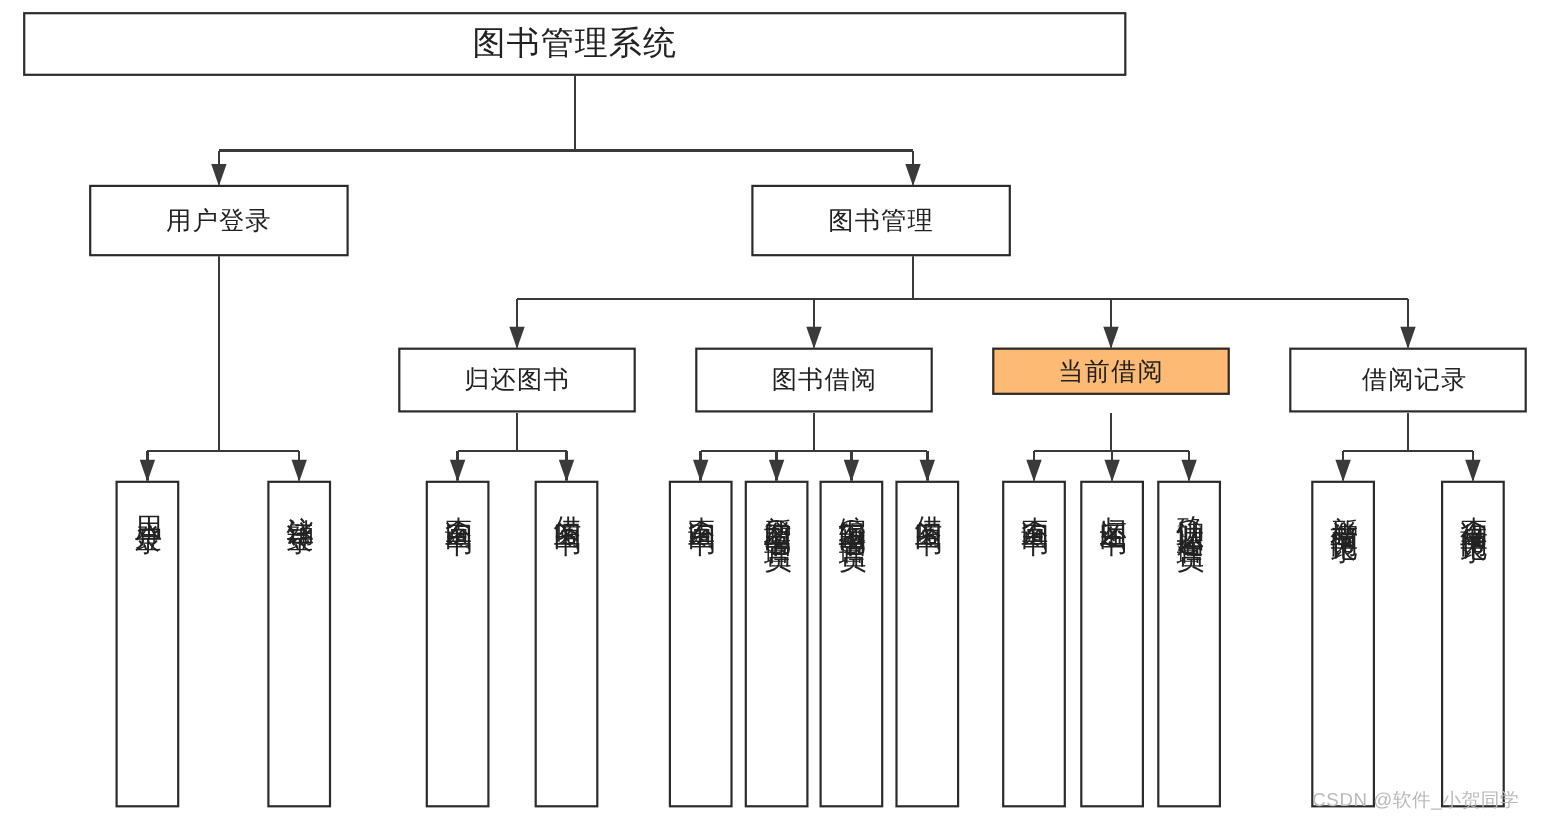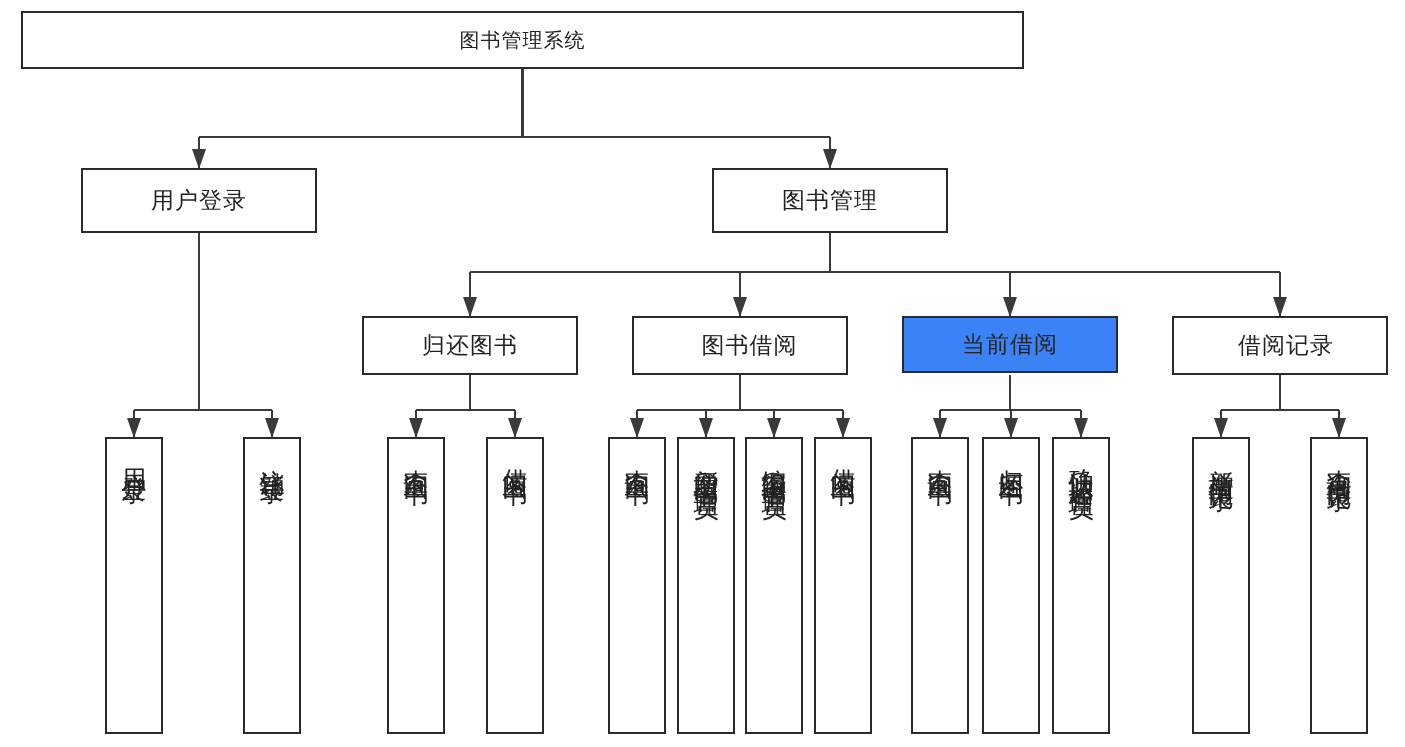--- a/index.html
+++ b/index.html
@@ -37,21 +37,21 @@
     text-align:center;
     line-height:1.12;
     white-space:pre-wrap;
     color:#222222;
   }
   
   .node.horiz .node-label{
     font-size:23px;
     letter-spacing:1px;
   }
-  .node.root .node-label{ font-size:20px; }
+  .node.root .node-label{ font-size:30px; }
   
   .node.vert{
     align-items:flex-start;
     justify-content:center;
     padding-top:4px;
   }
   .node.vert .node-label{
     writing-mode:vertical-rl;
     text-orientation:upright;
     font-size:25px;
@@ -128,30 +128,30 @@
       <line x1="1339" y1="410" x2="1339" y2="437" stroke="#3a3a3a" stroke-width="2.2" shape-rendering="crispEdges"></line>
       <polygon points="1332,418 1346,418 1339,438" fill="#3a3a3a"></polygon>
     </svg>
   <div id="nodes">
       <div class="node horiz root" style="left: 21px; top: 11px; width: 1003px; height: 58px; border-color: rgb(43, 43, 43); background: rgb(255, 255, 255);">
         <span class="node-label" style="color: rgb(34, 34, 34);">图书管理系统</span>
       </div>
       <div class="node horiz" style="left: 81px; top: 168px; width: 236px; height: 65px; border-color: rgb(43, 43, 43); background: rgb(255, 255, 255);">
         <span class="node-label" style="color: rgb(34, 34, 34);">用户登录</span>
       </div>
-      <div class="node horiz" style="left: 712px; top: 168px; width: 236px; height: 65px; border-color: rgb(43, 43, 43); background: rgb(255, 255, 255);">
+      <div class="node horiz" style="left: 683px; top: 168px; width: 236px; height: 65px; border-color: rgb(43, 43, 43); background: rgb(255, 255, 255);">
         <span class="node-label" style="color: rgb(34, 34, 34);">图书管理</span>
       </div>
       <div class="node horiz" style="left: 362px; top: 316px; width: 216px; height: 59px; border-color: rgb(43, 43, 43); background: rgb(255, 255, 255);">
         <span class="node-label" style="color: rgb(34, 34, 34);">归还图书</span>
       </div>
       <div class="node horiz" style="left: 632px; top: 316px; width: 216px; height: 59px; border-color: rgb(43, 43, 43); background: rgb(255, 255, 255);">
         <span class="node-label" style="color: rgb(34, 34, 34); margin-left: 19px;">图书借阅</span>
       </div>
-      <div class="node horiz" style="left: 902px; top: 316px; width: 216px; height: 57px; border-color: rgb(43, 43, 43); background: #3b82f6;">
+      <div class="node horiz" style="left: 902px; top: 316px; width: 216px; height: 43px; border-color: rgb(43, 43, 43); background: #fdba74;">
         <span class="node-label" style="color: rgb(34, 34, 34);">当前借阅</span>
       </div>
       <div class="node horiz" style="left: 1172px; top: 316px; width: 216px; height: 59px; border-color: rgb(43, 43, 43); background: rgb(255, 255, 255); padding-left: 12px;">
         <span class="node-label" style="color: rgb(34, 34, 34);">借阅记录</span>
       </div>
       <div class="node vert" style="left: 105px; top: 437px; width: 58px; height: 297px; border-color: rgb(43, 43, 43); background: rgb(255, 255, 255);">
         <span class="node-label" style="color: rgb(34, 34, 34);">用户登录</span>
       </div>
       <div class="node vert" style="left: 243px; top: 437px; width: 58px; height: 297px; border-color: rgb(43, 43, 43); background: rgb(255, 255, 255);">
         <span class="node-label" style="color: rgb(34, 34, 34);">注销登录</span>
@@ -183,13 +183,14 @@
       <div class="node vert" style="left: 1052px; top: 437px; width: 58px; height: 297px; border-color: rgb(43, 43, 43); background: rgb(255, 255, 255);">
         <span class="node-label" style="color: rgb(34, 34, 34);">确认归还（管理员）</span>
       </div>
       <div class="node vert" style="left: 1192px; top: 437px; width: 58px; height: 297px; border-color: rgb(43, 43, 43); background: rgb(255, 255, 255);">
         <span class="node-label" style="color: rgb(34, 34, 34);">新增借阅记录</span>
       </div>
       <div class="node vert" style="left: 1310px; top: 437px; width: 58px; height: 297px; border-color: rgb(43, 43, 43); background: rgb(255, 255, 255);">
         <span class="node-label" style="color: rgb(34, 34, 34);">查询借阅记录</span>
       </div>
     </div>
+  <div class="watermark" style="left:1193px; top:716px;">CSDN @软件_小贺同学</div>
 </div>
 
 </body></html>

